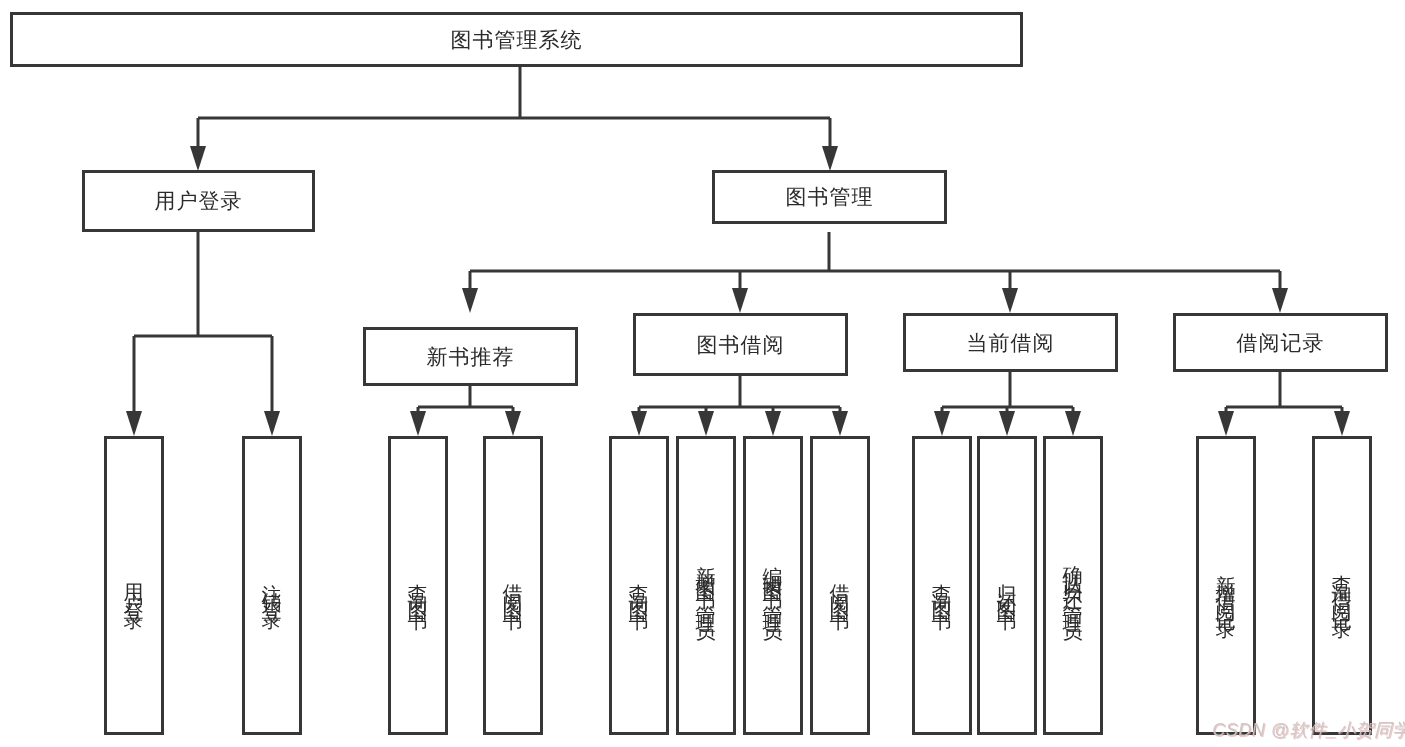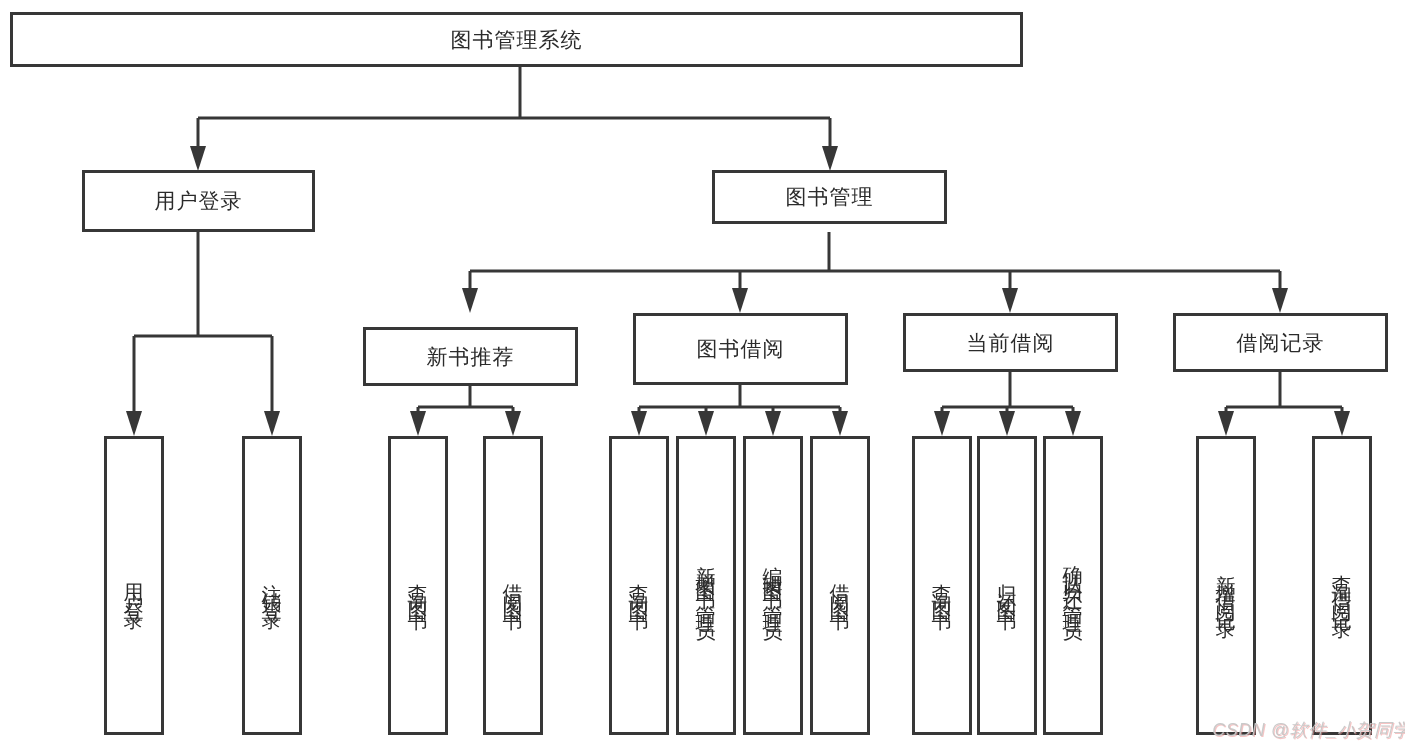--- a/index.html
+++ b/index.html
@@ -138,21 +138,21 @@
   <div class="box h" style="left:82px;top:170px;width:233px;height:62px">
     <span>用户登录</span>
   </div>
   <div class="box h" style="left:712px;top:170px;width:235px;height:54px">
     <span>图书管理</span>
   </div>
 
   <div class="box h" style="left:363px;top:327px;width:215px;height:59px">
     <span>新书推荐</span>
   </div>
-  <div class="box h" style="left:633px;top:313px;width:215px;height:72px">
+  <div class="box h" style="left:633px;top:313px;width:215px;height:63px">
     <span>图书借阅</span>
   </div>
   <div class="box h" style="left:1173px;top:313px;width:215px;height:59px">
     <span>借阅记录</span>
   </div>
   <div class="box h" style="left:903px;top:313px;width:215px;height:59px">
     <span>当前借阅</span>
   </div>
 
   <div class="box v" style="left:104px;top:436px;width:60px;height:299px">

